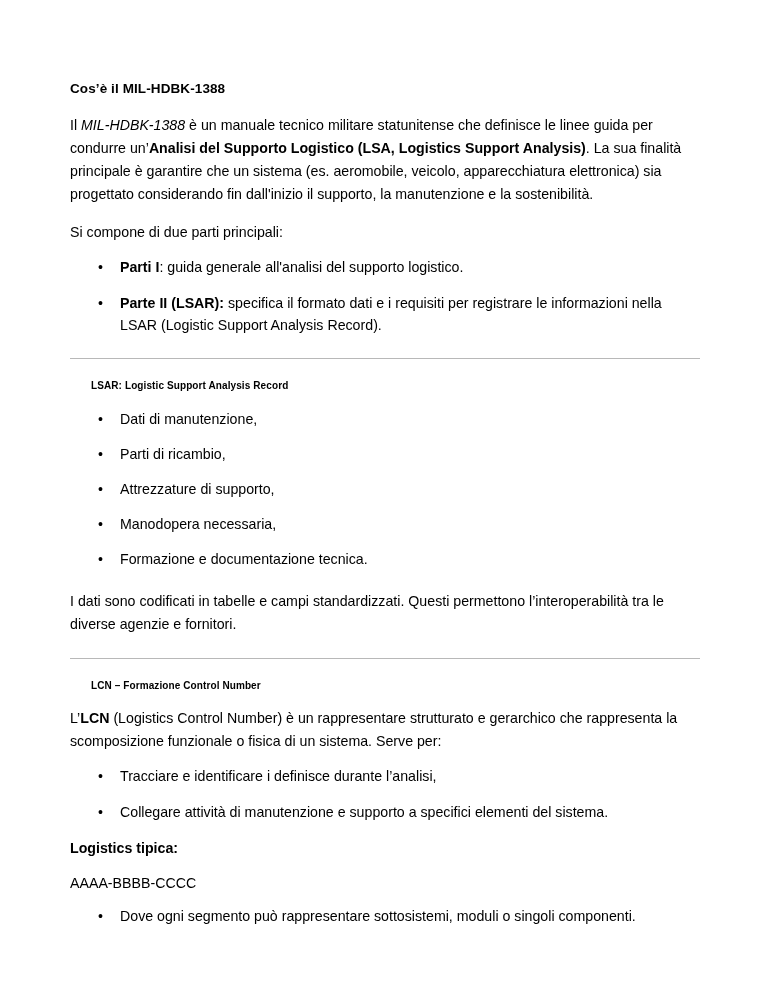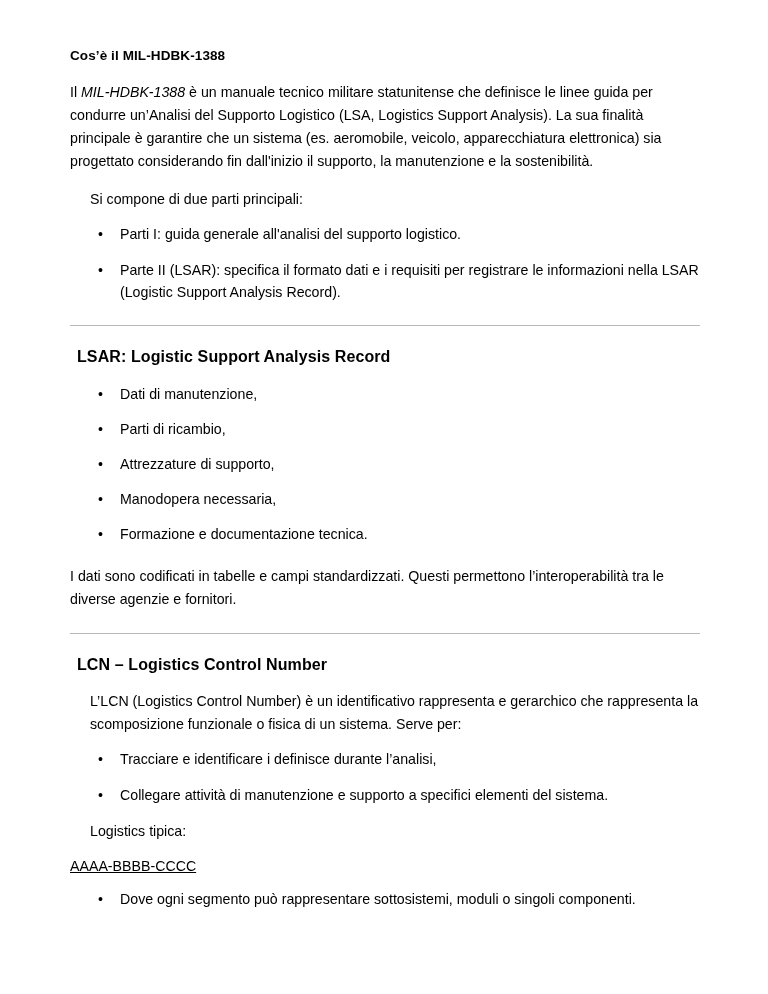--- a/index.html
+++ b/index.html
@@ -12,54 +12,52 @@
     height: 994px;
     font-family: "Liberation Sans", sans-serif;
     color: #000000;
     -webkit-font-smoothing: antialiased;
   }
   .page {
     position: relative;
     width: 768px;
     height: 994px;
     box-sizing: border-box;
-    padding: 47px 68px 0 70px;
+    padding: 80px 68px 0 70px;
     background: #ffffff;
     overflow: hidden;
   }
   h1.doc-heading {
     font-size: 13.5px;
     font-weight: bold;
     line-height: 1.35;
     margin: 0 0 16px 0;
     letter-spacing: 0.1px;
   }
   h2.section-heading {
-    font-size: 16px;
+    font-size: 10px;
     font-weight: bold;
     line-height: 1.35;
-    margin: 0 0 15px 3px;
+    margin: 0 0 15px 17px;
     padding-left: 4px;
     letter-spacing: 0.1px;
   }
   p.body-text {
     font-size: 14.2px;
     line-height: 1.62;
     margin: 0 0 15px 0;
     text-align: left;
   }
   p.tight {
     margin-bottom: 12px;
-    margin-left: 20px;
   }
   p.code-line {
     font-size: 14.2px;
     line-height: 1.62;
     margin: 0 0 10px 0;
-    text-decoration: underline;
   }
   ul.bullets {
     list-style: none;
     margin: 0 0 14px 0;
     padding: 0;
   }
   ul.bullets li {
     position: relative;
     font-size: 14.2px;
     line-height: 1.55;
@@ -79,21 +77,21 @@
   ul.bullets.tight-list li {
     margin-bottom: 13px;
   }
   hr.divider {
     border: 0;
     border-top: 1.3px solid #b8b8b8;
     margin: 22px 0 20px 0;
     height: 0;
     width: 630px;
   }
-  .b { font-weight: normal; }
+  .b { font-weight: bold; }
   .i { font-style: italic; }
   .spacer-sm { height: 6px; }
 </style>
 </head>
 <body>
 
 <div class="page">
 
   <h1 class="doc-heading">Cos’è il MIL-HDBK-1388</h1>
 
@@ -118,23 +116,23 @@
     <li><span class="bullet-dot">•</span><span>Manodopera necessaria,</span></li>
     <li><span class="bullet-dot">•</span><span>Formazione e documentazione tecnica.</span></li>
   </ul>
 
   <div class="spacer-sm"></div>
 
   <p class="body-text">I dati sono codificati in tabelle e campi standardizzati. Questi permettono l’interoperabilità tra le diverse agenzie e fornitori.</p>
 
   <hr class="divider">
 
-  <h2 class="section-heading">LCN – Logistics Control Number</h2>
+  <h2 class="section-heading">LCN – Formazione Control Number</h2>
 
-  <p class="body-text tight"><span>L’</span><span class="b">LCN</span><span> (Logistics Control Number) è un identificativo rappresenta e gerarchico che rappresenta la scomposizione funzionale o fisica di un sistema. Serve per:</span></p>
+  <p class="body-text tight"><span>L’</span><span class="b">LCN</span><span> (Logistics Control Number) è un rappresentare strutturato e gerarchico che rappresenta la scomposizione funzionale o fisica di un sistema. Serve per:</span></p>
 
   <ul class="bullets">
     <li><span class="bullet-dot">•</span><span>Tracciare e identificare i definisce durante l’analisi,</span></li>
     <li><span class="bullet-dot">•</span><span>Collegare attività di manutenzione e supporto a specifici elementi del sistema.</span></li>
   </ul>
 
   <p class="body-text tight b">Logistics tipica:</p>
 
   <p class="code-line">AAAA-BBBB-CCCC</p>
 

